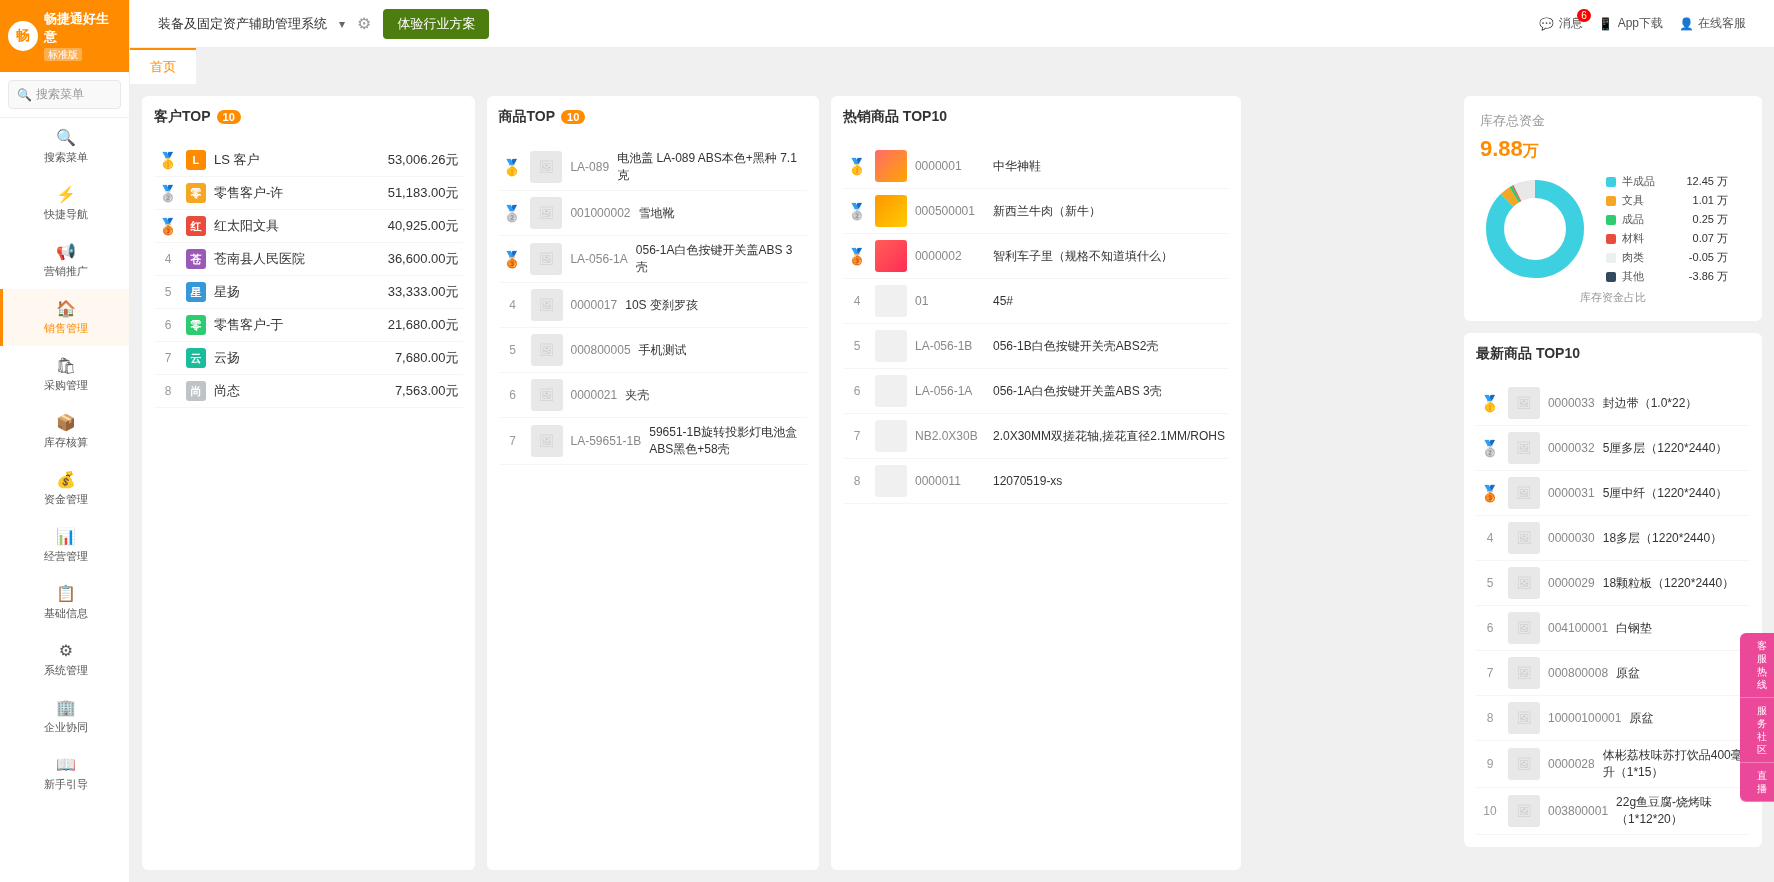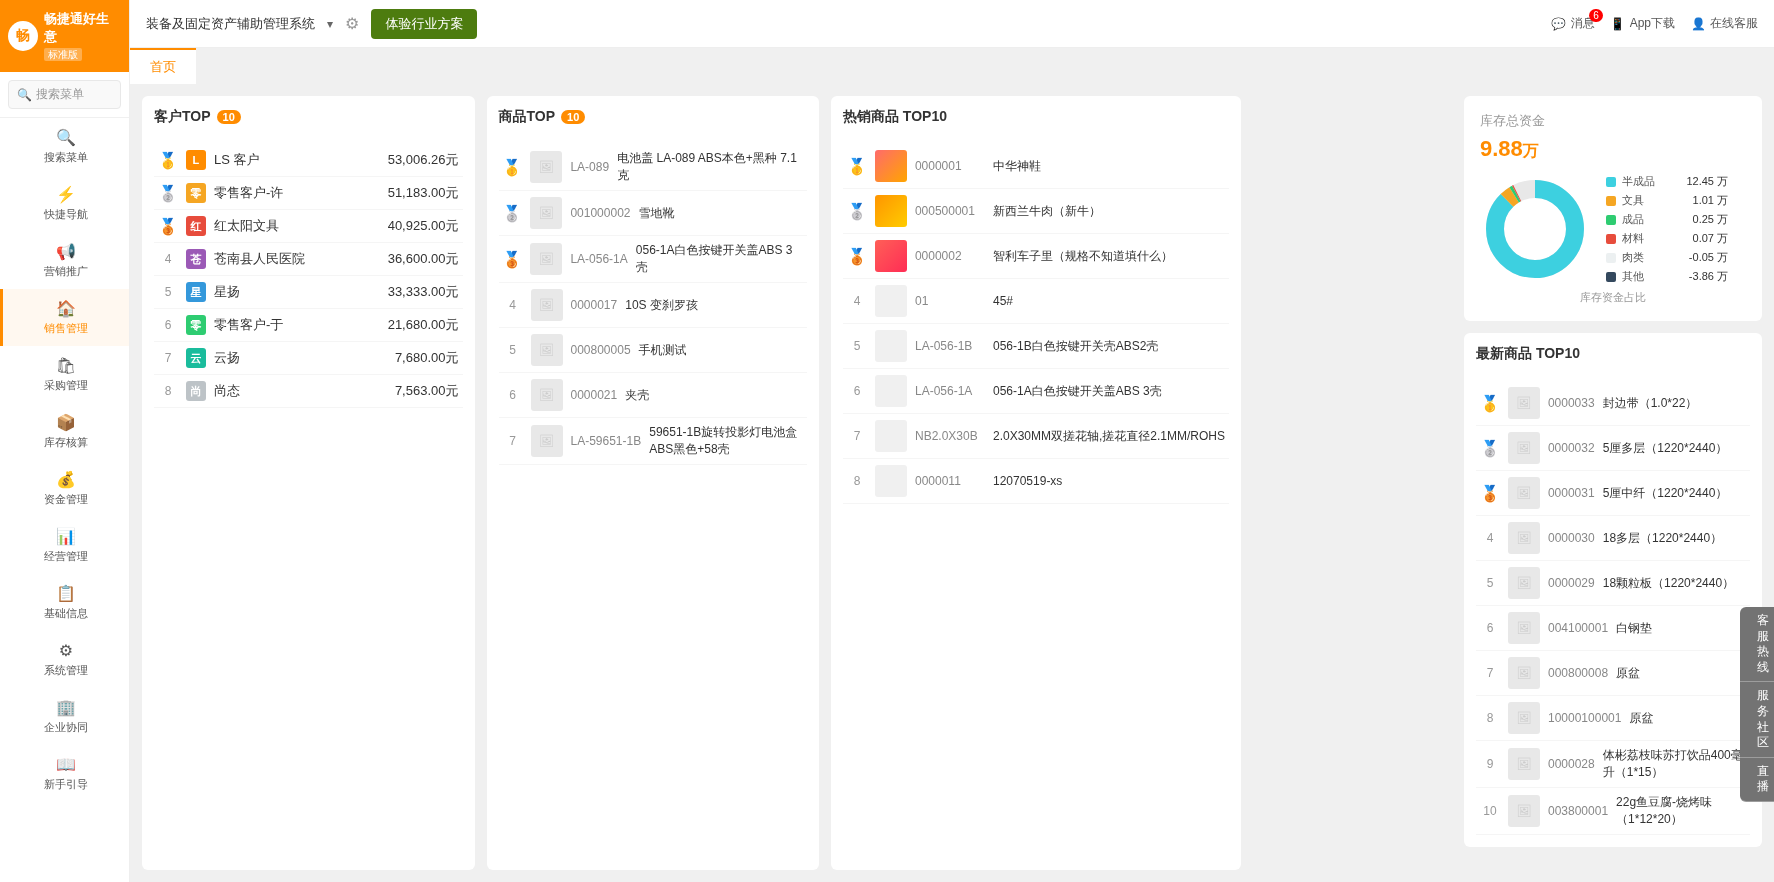--- a/index.html
+++ b/index.html
@@ -68,21 +68,21 @@
       display: flex;
       flex-direction: column;
       overflow: hidden;
     }
     .header {
       height: 48px;
       background: #fff;
       border-bottom: 1px solid #eee;
       display: flex;
       align-items: center;
-      padding: 0 16px;
+      padding: 0 28px;
       gap: 12px;
       flex-shrink: 0;
     }
     .header-system-name {
       font-size: 13px;
       color: #333;
       display: flex; align-items: center; gap: 4px;
     }
     .header-dropdown-btn {
       background: none; border: none; cursor: pointer; color: #666;
@@ -301,25 +301,25 @@
     
     .float-buttons {
       position: fixed;
       right: 0;
       bottom: 80px;
       display: flex;
       flex-direction: column;
       z-index: 999;
     }
     .float-btn {
-      background: #737373;
+      background: #ec4899;
       color: #fff;
       width: 32px;
       padding: 6px 17px;
-      font-size: 12px;
+      font-size: 10px;
       text-align: center;
       cursor: pointer;
       line-height: 1.3;
       border-bottom: 1px solid rgba(255,255,255,0.3);
     }
     .float-btn:first-child { border-radius: 6px 0 0 0; }
     .float-btn:last-child { border-radius: 0 0 0 6px; }
 
     
     ::-webkit-scrollbar { width: 4px; height: 4px; }

